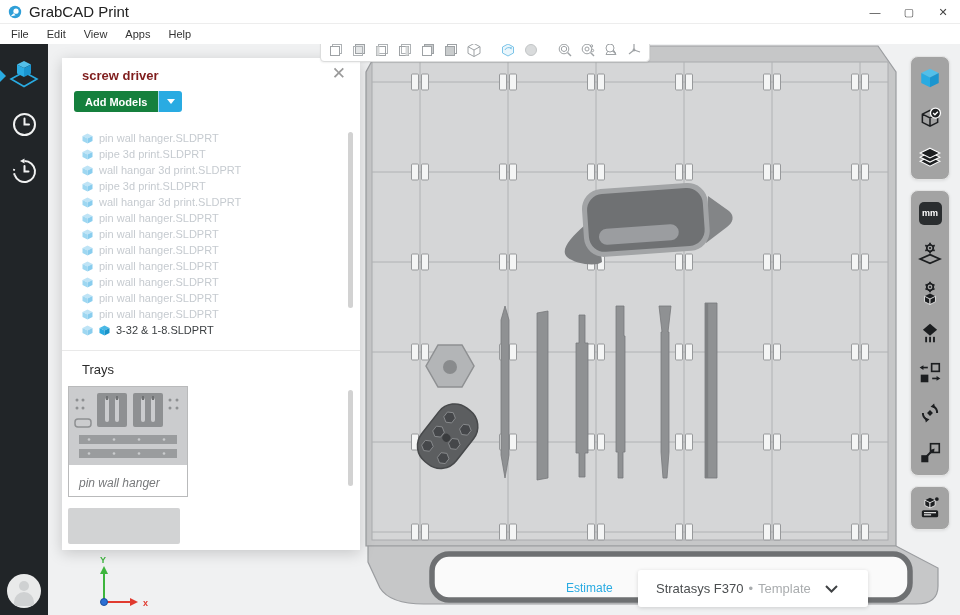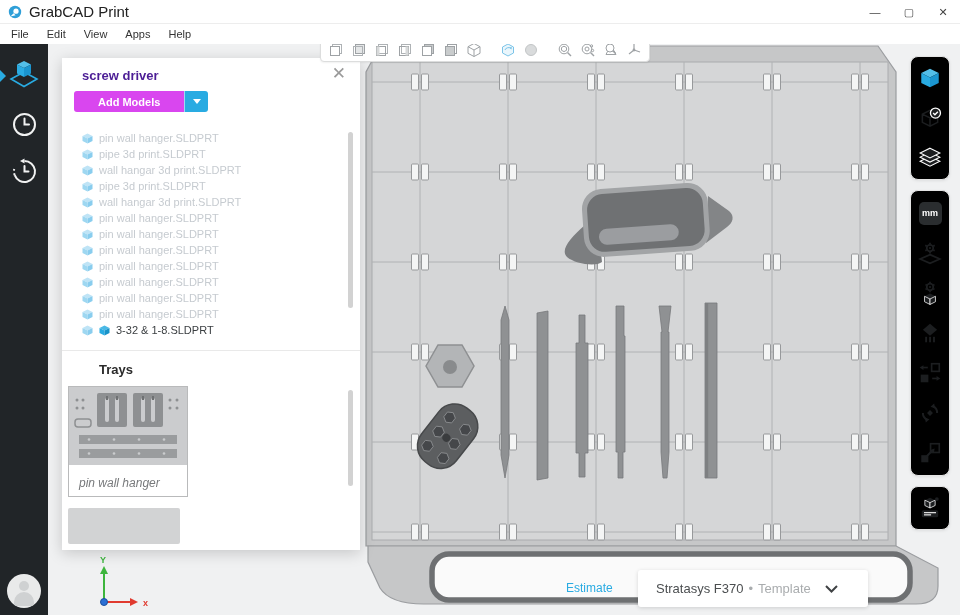--- a/index.html
+++ b/index.html
@@ -39,55 +39,55 @@
   .view-toolbar { position:absolute; left:320px; top:38px; height:24px; z-index:25;
                   background:#fff; border:1px solid #dcdddd; border-radius:4px;
                   display:flex; align-items:center; padding:0 6px; gap:5px;
                   box-shadow:0 1px 2px rgba(0,0,0,.06); }
   .vt-btn { width:18px; height:18px; display:flex; align-items:center; justify-content:center; }
   .vt-gap { width:6px; }
 
   
   .model-panel { position:absolute; left:62px; top:58px; width:298px; height:492px; background:#fff;
                  z-index:20; box-shadow:0 3px 14px rgba(0,0,0,.18); overflow:hidden; }
-  .panel-title { position:absolute; left:20px; top:10px; font-size:13px; font-weight:bold; color:#4c1d95; }
+  .panel-title { position:absolute; left:20px; top:10px; font-size:13px; font-weight:bold; color:#7f1d1d; }
   .panel-close { position:absolute; right:14px; top:6px; font-size:17px; color:#9a9a9a; line-height:20px; }
   .add-models { position:absolute; left:12px; top:33px; height:21px; display:flex; border-radius:3px; overflow:hidden; }
-  .add-models .seg-main { background:#d946ef; color:#fff; font-size:11px; font-weight:bold;
-                          padding:0 24px; display:flex; align-items:center; }
+  .add-models .seg-main { background:#15803d; color:#fff; font-size:11px; font-weight:bold;
+                          padding:0 11px; display:flex; align-items:center; }
   .add-models .seg-arrow { background:#29abe2; border-left:1px solid rgba(255,255,255,.55);
                            width:24px; display:flex; align-items:center; justify-content:center; }
   .add-models .caret { width:0; height:0; border-left:4px solid transparent; border-right:4px solid transparent;
                        border-top:5px solid #fff; }
   .file-list { position:absolute; left:0; top:72px; width:290px; list-style:none; }
   .file-row { display:flex; align-items:center; height:16px; padding-left:20px; gap:6px; font-size:11px; }
   .file-row .fname { color:#c6cbd0; white-space:nowrap; }
   .file-row.active .fname { color:#3a3e41; }
   .file-row .cube-act { display:none; }
   .file-row.active .cube-act { display:inline-flex; }
   .file-row.active .cube-dim { display:none; }
   .panel-divider { position:absolute; left:0; top:292px; width:298px; height:1px; background:#e9e9e9; }
-  .trays-heading { position:absolute; left:20px; top:304px; font-size:13px; font-weight:bold; color:#2b2b2b;margin-left:17px; }
+  .trays-heading { position:absolute; left:20px; top:304px; font-size:13px; font-weight:normal; color:#2b2b2b; }
   .tray-card { position:absolute; top:328px; background:#fff; }
   .tray-card .thumb { background:#cbccce; }
   .tray-card .label { height:27px; display:flex; align-items:center; padding-left:10px;
                       font-size:12px; font-style:italic; color:#77797b; background:#fff; }
   .tray-card.plain { left:6px; width:120px; border:1px solid #b9babb; }
   .tray-card.plain .thumb { width:118px; height:78px; }
   .tray-card.selected { left:136px; width:114px; border:2px solid #29abe2; }
   .tray-card.selected .thumb { width:110px; height:76px; }
   .tray-card.selected .label { background:#29abe2; color:#fff; font-weight:bold; height:26px; }
   .tray-card.partial { left:6px; top:450px; width:112px; height:36px; background:#d2d3d4; border:none; border-radius:2px; }
   .scroll-thumb { position:absolute; left:286px; width:5px; border-radius:3px; background:#d2d2d2; }
   .scroll-files { top:74px; height:176px; }
   .scroll-trays { top:332px; height:96px; }
 
   
   .right-rail { position:absolute; left:910px; top:0; width:42px; z-index:25; }
-  .rr-card { position:absolute; left:0; width:40px; background:#000000; border:1px solid #e4e4e4;
+  .rr-card { position:absolute; left:0; width:40px; background:#a3a3a3; border:1px solid #e4e4e4;
              border-radius:8px; box-shadow:0 1px 3px rgba(0,0,0,.08);
              display:flex; flex-direction:column; align-items:center; }
   .rr-card1 { top:56px; padding:8px 0; gap:14px; }
   .rr-card2 { top:190px; padding:9px 0; gap:14px; }
   .rr-card3 { top:486px; padding:8px 0; }
   .rr-btn { width:26px; height:26px; display:flex; align-items:center; justify-content:center; }
   .mm-badge { width:23px; height:23px; background:#2a2d2f; border-radius:5px; color:#fff;
               font-size:9px; font-weight:bold; display:flex; align-items:center; justify-content:center; }
 
   

